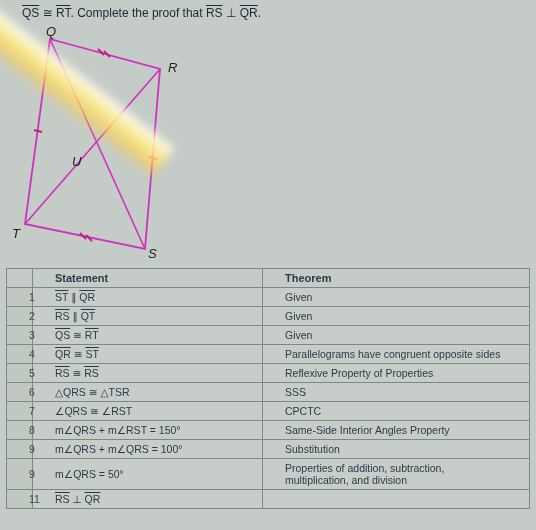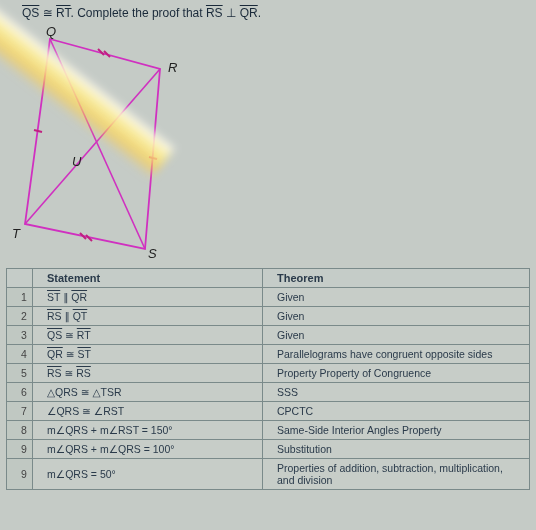--- a/index.html
+++ b/index.html
@@ -46,21 +46,21 @@
   }
   table {
     width: 100%;
     border-collapse: collapse;
     table-layout: fixed;
   }
   col.num { width: 26px; }
   col.stmt { width: 230px; }
   th, td {
     border: 1px solid #7a8a8a;
-    padding: 3px 14px;
+    padding: 3px 22px;
     text-align: left;
     vertical-align: middle;
     background: rgba(255,255,255,0.05);
     font-size: 10.5px;
     color: #2a3a4a;
   }
   th {
     font-weight: bold;
     background: rgba(200,210,205,0.3);
     font-size: 11px;
@@ -134,21 +134,21 @@
           <td>Given</td>
         </tr>
         <tr>
           <td class="num">4</td>
           <td><span class="over">QR</span> ≅ <span class="over">ST</span></td>
           <td>Parallelograms have congruent opposite sides</td>
         </tr>
         <tr>
           <td class="num">5</td>
           <td><span class="over">RS</span> ≅ <span class="over">RS</span></td>
-          <td>Property Property of Congruence</td>
+          <td>Reflexive Property of Properties</td>
         </tr>
         <tr>
           <td class="num">6</td>
           <td>△QRS ≅ △TSR</td>
           <td>SSS</td>
         </tr>
         <tr>
           <td class="num">7</td>
           <td>∠QRS ≅ ∠RST</td>
           <td>CPCTC</td>
@@ -161,15 +161,20 @@
         <tr>
           <td class="num">9</td>
           <td>m∠QRS + m∠QRS = 100°</td>
           <td>Substitution</td>
         </tr>
         <tr>
           <td class="num">9</td>
           <td>m∠QRS = 50°</td>
           <td>Properties of addition, subtraction, multiplication, and division</td>
         </tr>
+        <tr>
+          <td class="num">11</td>
+          <td><span class="over">RS</span> ⊥ <span class="over">QR</span></td>
+          <td></td>
+        </tr>
       </tbody>
   </table>
 </div>
 
 </body></html>

